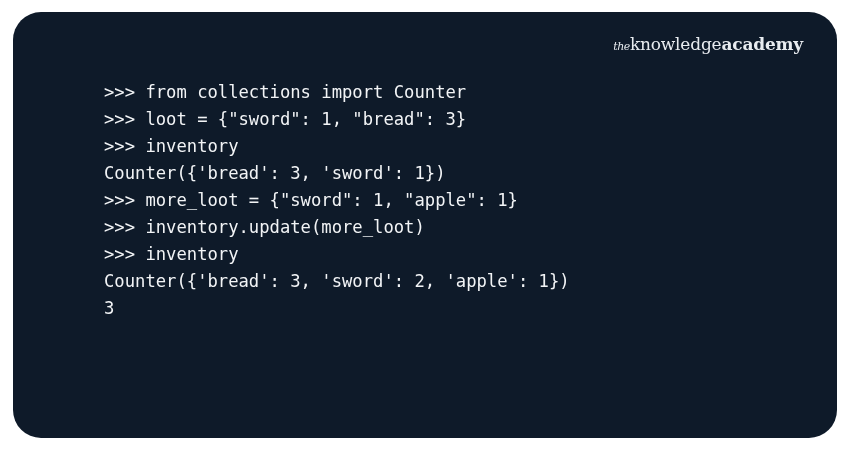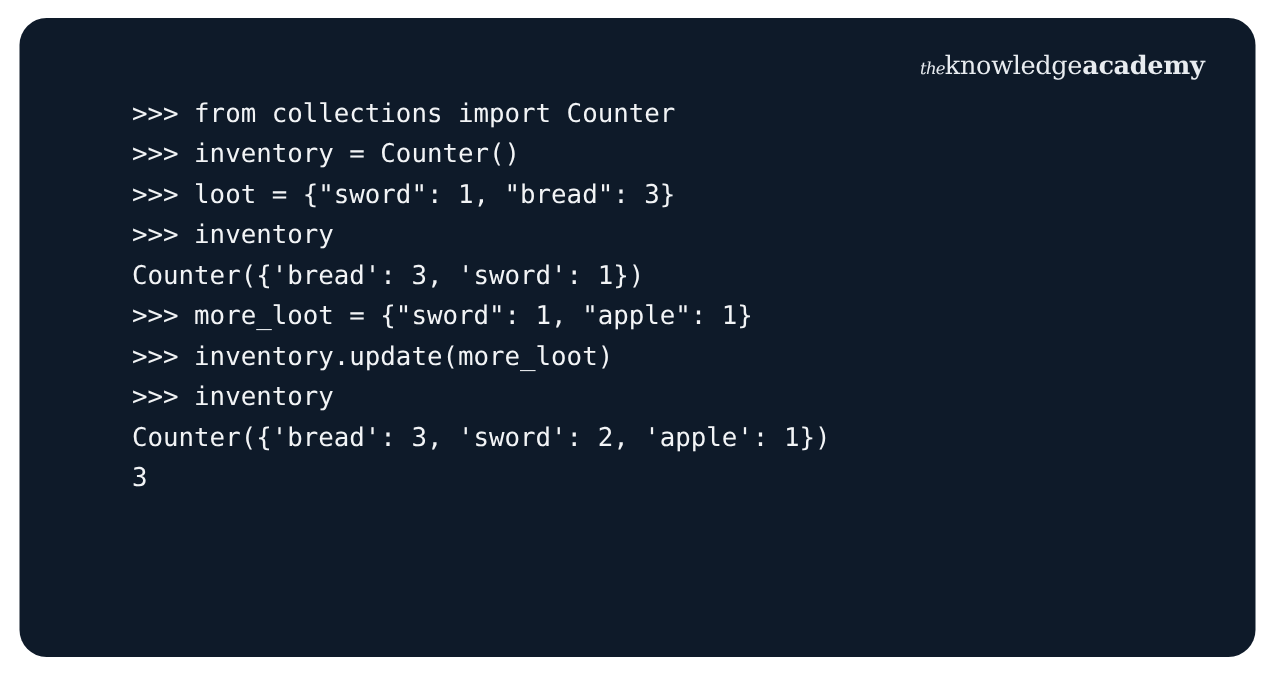--- a/index.html
+++ b/index.html
@@ -1,42 +1,41 @@
 <!DOCTYPE html>
 <html><head>
   <meta charset="utf-8">
   <style>
     html, body { margin: 0; padding: 0; background: #ffffff; }
     body { width: 850px; height: 450px; position: relative; overflow: hidden; }
     .card {
       position: absolute; left: 13px; top: 12px; width: 824px; height: 426px;
-      background: #0e1a29; border-radius: 18px;
+      background: #0e1a29; border-radius: 28px;
     }
     .logo {
       position: absolute; right: 34px; top: 22px;
       color: #e8ecf0; font-family: "DejaVu Serif", "Liberation Serif", serif;
       font-size: 17px; letter-spacing: -0.2px;
     }
     .logo .the { font-style: italic; font-size: 11px; letter-spacing: -0.5px; }
     .logo .acad { font-weight: bold; }
     .code {
       position: absolute; left: 75px; top: 51px;
       font-family: "DejaVu Sans Mono", "Liberation Mono", monospace;
-      font-size: 17.2px; color: #f2f4f6; margin: 0;
+      font-size: 17.2px; color: #f2f4f6; margin: 16px;
     }
     .line { height: 27px; line-height: 27px; white-space: pre; }
   </style>
 </head>
 <body>
 
 <div class="card">
   <div class="logo"><span class="the">the</span><span>knowledge</span><span class="acad">academy</span></div>
   <div class="code">
     <div class="line">&gt;&gt;&gt; from collections import Counter</div>
-    <div class="line">&gt;&gt;&gt; inventory = Counter()</div>
     <div class="line">&gt;&gt;&gt; loot = {"sword": 1, "bread": 3}</div>
     <div class="line">&gt;&gt;&gt; inventory</div>
     <div class="line">Counter({'bread': 3, 'sword': 1})</div>
     <div class="line">&gt;&gt;&gt; more_loot = {"sword": 1, "apple": 1}</div>
     <div class="line">&gt;&gt;&gt; inventory.update(more_loot)</div>
     <div class="line">&gt;&gt;&gt; inventory</div>
     <div class="line">Counter({'bread': 3, 'sword': 2, 'apple': 1})</div>
     <div class="line">3</div>
   </div>
 </div>

